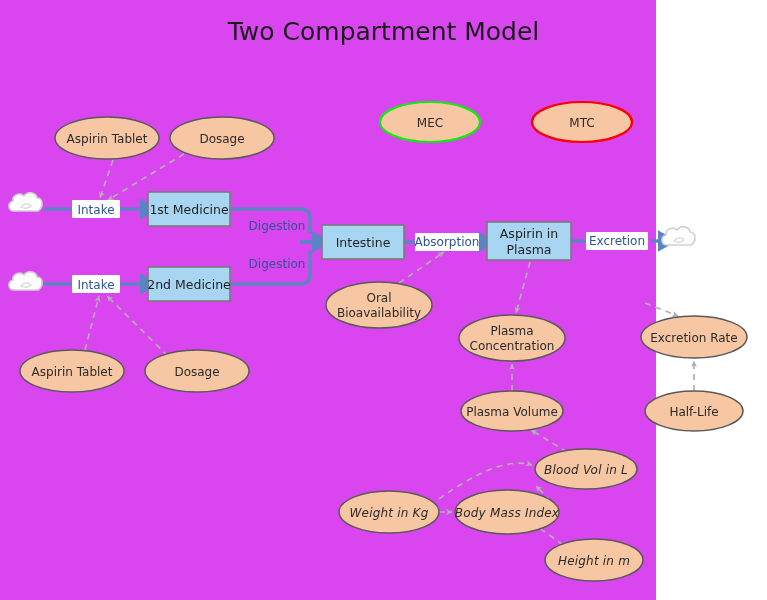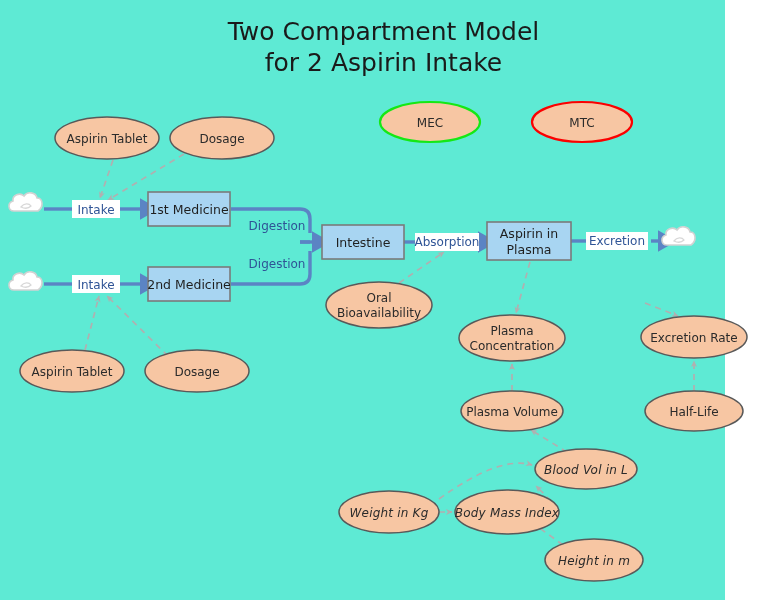--- a/index.html
+++ b/index.html
@@ -8,23 +8,23 @@
     background: #ffffff;
   }
   body {
     font-family: "DejaVu Sans", sans-serif;
     width: 767px;
     height: 600px;
     overflow: hidden;
   }
   #stage {
     position: relative;
-    width: 725px;
+    width: 656px;
     height: 600px;
-    background: #5eead4;
+    background: #d946ef;
   }
   svg.layer {
     position: absolute;
     left: 0;
     top: 0;
     width: 767px;
     height: 600px;
     overflow: visible;
   }
   #edges { z-index: 1; }
@@ -111,21 +111,20 @@
     stroke-width: 1.3;
   }
 </style>
 </head>
 <body>
 
 <div id="stage">
 
   <div class="title">
     <div>Two Compartment Model</div>
-    <div>for 2 Aspirin Intake</div>
   </div>
 
   <svg class="layer" id="edges" viewBox="0 0 767 600">
     <defs>
       <marker id="flowhead" markerWidth="9" markerHeight="9" refX="1.2" refY="3.2" orient="auto" markerUnits="strokeWidth">
         <path d="M0,0 L5.6,3.2 L0,6.4 Z" fill="#5b84c4"></path>
       </marker>
       <marker id="dashhead" markerWidth="11" markerHeight="11" refX="6.6" refY="3.6" orient="auto" markerUnits="userSpaceOnUse">
         <path d="M0.6,0.6 L7.2,3.6 L0.6,6.6 L2.4,3.6 Z" fill="#b0b0b0"></path>
       </marker>

